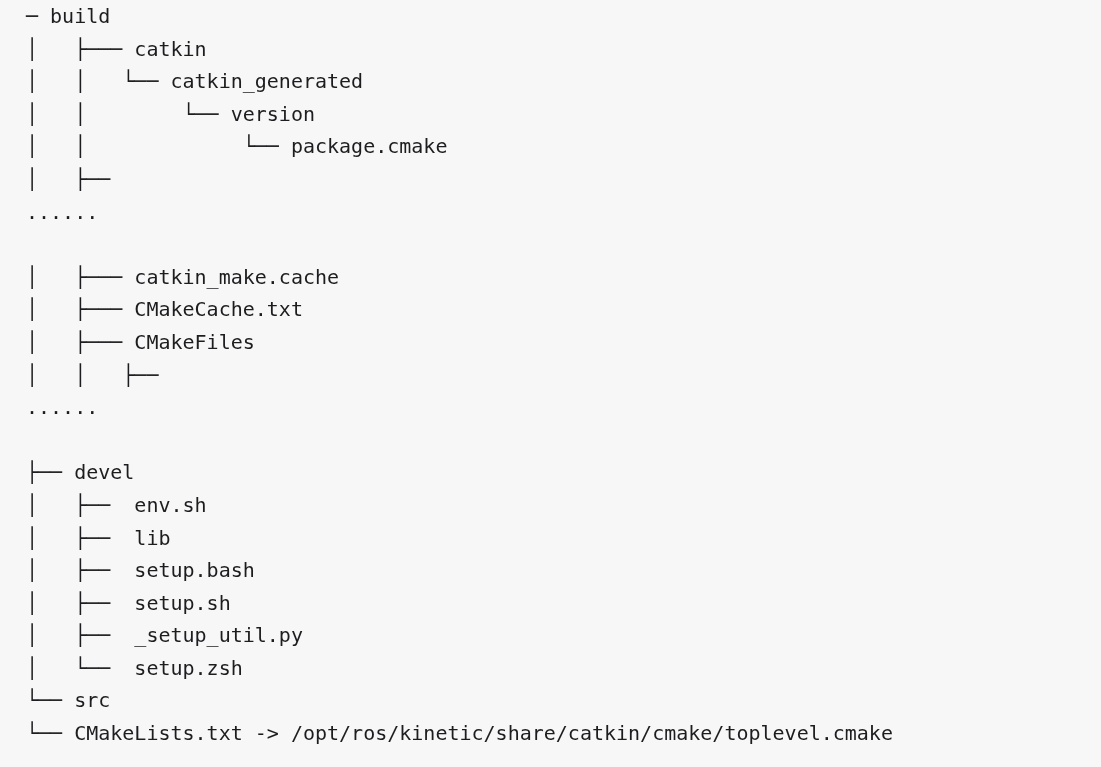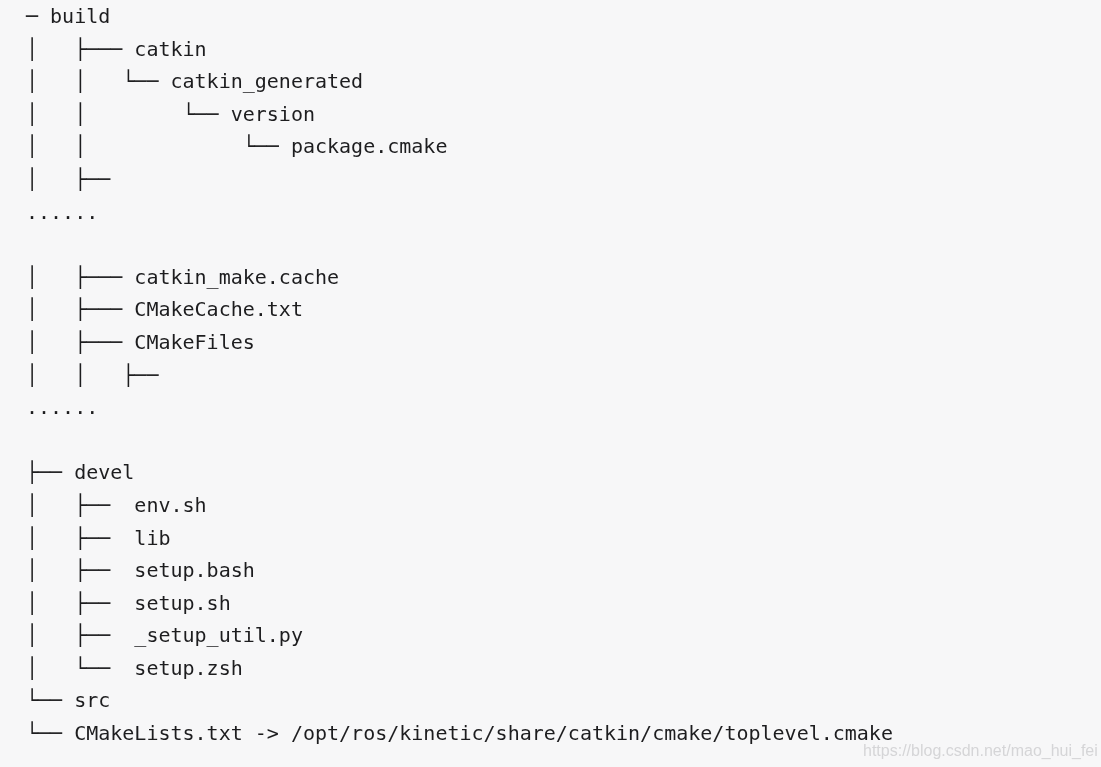--- a/index.html
+++ b/index.html
@@ -62,14 +62,13 @@
 
 ├── devel
 │   ├──  env.sh
 │   ├──  lib
 │   ├──  setup.bash
 │   ├──  setup.sh
 │   ├──  _setup_util.py
 │   └──  setup.zsh
 └── src
 └── CMakeLists.txt -&gt; /opt/ros/kinetic/share/catkin/cmake/toplevel.cmake</pre>
-  <span class="watermark">https://blog.csdn.net/mao_hui_fei</span>
 </div>
 
 </body></html>

